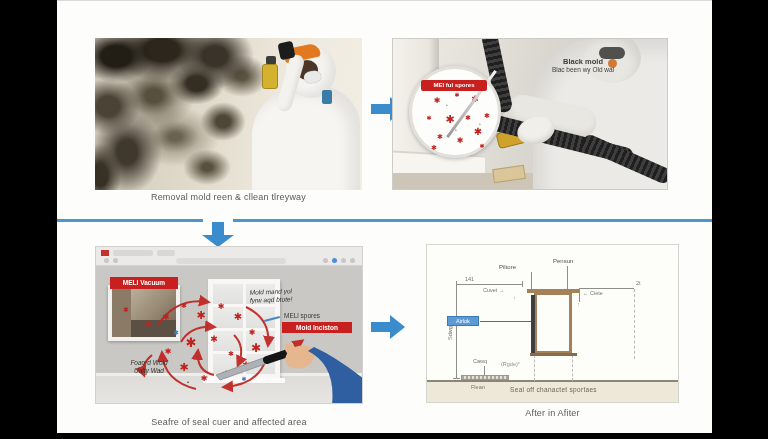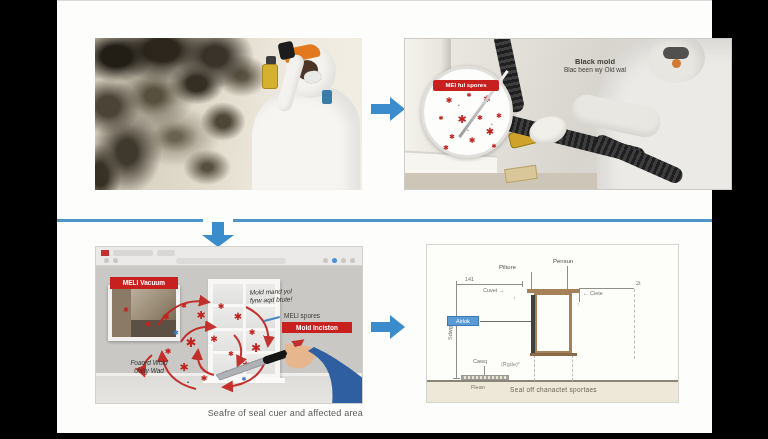--- a/index.html
+++ b/index.html
@@ -40,21 +40,21 @@
   .p1-arm{position:absolute;right:64px;top:16px;width:15px;height:58px;background:#f3f2ee;
           border-radius:8px;transform:rotate(16deg);box-shadow:inset -3px 0 4px rgba(0,0,0,.08);}
   .p1-glove{position:absolute;right:68px;top:4px;width:15px;height:17px;background:#1c1c1c;
             border-radius:4px;transform:rotate(-12deg);}
   .p1-bottle{position:absolute;right:84px;top:26px;width:16px;height:25px;background:#d4b12e;
              border-radius:3px;border:1px solid #a8871c;}
   .p1-nozzle{position:absolute;right:86px;top:18px;width:10px;height:9px;background:#3c3c3c;border-radius:2px;}
   .p1-patch{position:absolute;right:30px;top:52px;width:10px;height:14px;background:#3a7ca8;border-radius:2px;}
 
   
-  .photo2{position:absolute;left:347px;top:37px;width:328px;height:152px;overflow:hidden;
+  .photo2{position:absolute;left:335px;top:37px;width:276px;height:152px;overflow:hidden;
           border:1px solid #cccbc7;
           background:linear-gradient(105deg,#efece6 0%,#e3e0da 30%,#d8d5cf 55%,#dddbd7 100%);}
   .p2-corner{position:absolute;left:0;top:0;width:46px;height:152px;
              background:linear-gradient(90deg,#f4f2ec,#e9e6df 78%,#c6c3bc 100%);}
   .p2-base{position:absolute;left:0;bottom:12px;width:92px;height:24px;background:#f7f5f0;
            border-top:2px solid #d8d5ce;transform:skewY(3deg);}
   .p2-floor{position:absolute;left:0;bottom:0;width:100%;height:16px;background:#cdc6b8;}
   .p2-suit{position:absolute;right:-6px;top:0;width:140px;height:152px;background:#eceae6;
            border-radius:45% 0 0 0;box-shadow:inset 10px 10px 18px rgba(0,0,0,.08);}
   .p2-hood{position:absolute;right:26px;top:-6px;width:58px;height:50px;background:#e8e6e1;border-radius:50%;
@@ -217,20 +217,21 @@
         <span class="sp" style="left:70px;top:77px;font-size:6px;">✱</span>
         <span class="sp" style="left:22px;top:78px;font-size:7px;">✱</span>
         <span class="sp spg" style="left:35px;top:36px;font-size:5px;">•</span>
         <span class="sp spg" style="left:58px;top:38px;font-size:5px;">•</span>
         <span class="sp spg" style="left:44px;top:61px;font-size:5px;">•</span>
         <span class="sp spg" style="left:68px;top:55px;font-size:5px;">•</span>
         <div class="p2-swab"></div>
       </div>
     </div>
 
+    <div class="caption" style="left:38px;top:191px;width:267px;">Removal mold reen &amp; cllean tlreyway</div>
 
     <div class="divseg divL"></div>
     <div class="divseg divR"></div>
     <div class="arrowD">
       <div class="stem"></div>
       <div class="head"></div>
     </div>
 
     <div class="panel3">
       <div class="p3-chrome">
@@ -362,15 +363,16 @@
       <div class="p4-lab" style="left:86px;top:50px;color:#8f8f89;">↑</div>
       <div class="p4-lab" style="left:150px;top:56px;color:#8f8f89;">↑</div>
       <div class="p4-airlok">Airlok</div>
       <div class="p4-lab" style="left:46px;top:113px;">Cawq</div>
       <div class="p4-lab" style="left:74px;top:116px;color:#8f8d85;">(Rgde)°</div>
       <div class="p4-hatch"></div>
       <div class="p4-lab" style="left:44px;top:139px;">Flean</div>
       <div class="p4-floortext">Seal off chanactet sportaes</div>
     </div>
 
-    <div class="caption" style="left:38px;top:407px;width:268px;text-align:right;">Seafre of seal cuer and affected area</div>
+    <div class="caption" style="left:38px;top:416px;width:268px;">Seafre of seal cuer and affected area</div>
+    <div class="caption" style="left:369px;top:407px;width:253px;">After in Afiter</div>
   </div>
 </div>
 
 </body></html>

